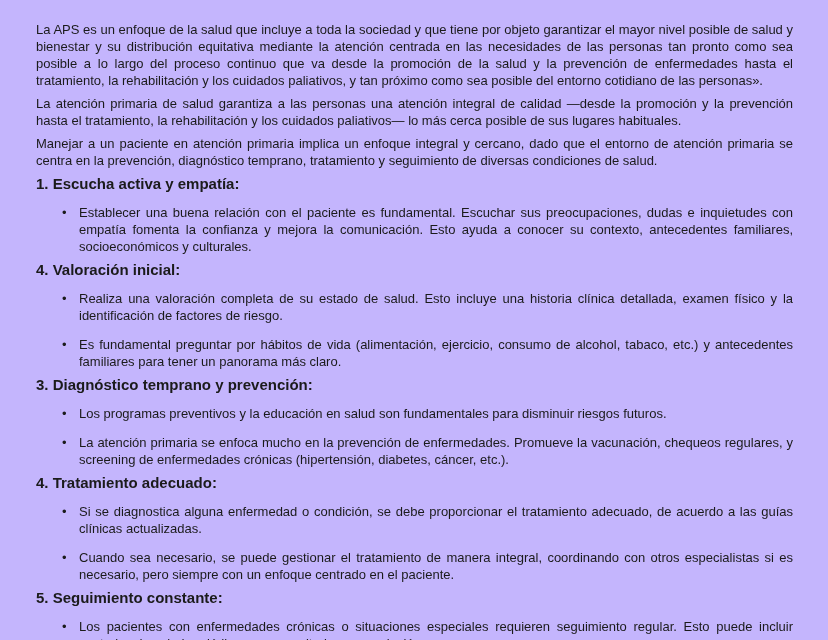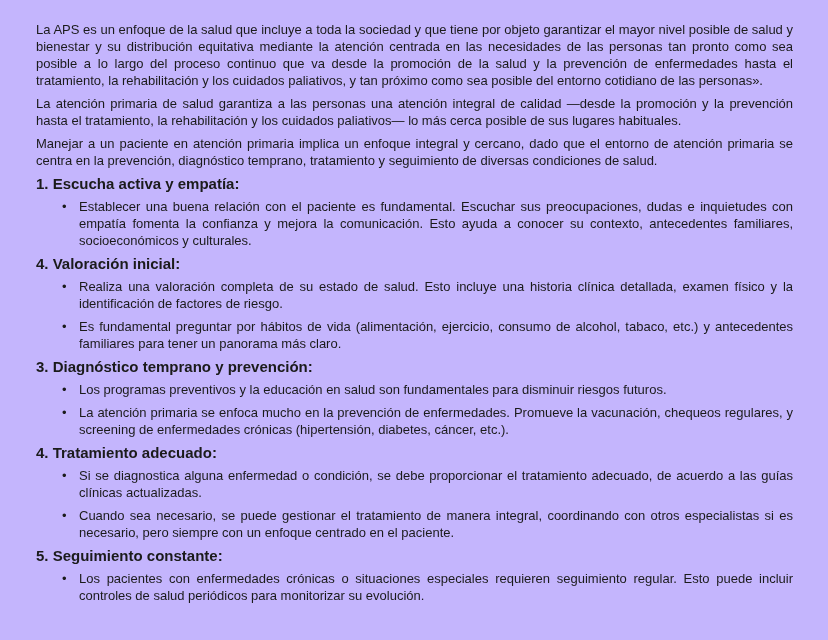--- a/index.html
+++ b/index.html
@@ -34,21 +34,21 @@
     font-weight: bold;
     text-align: left;
   }
   ul.bullets {
     margin: 0;
     padding: 0 0 0 43px;
     list-style: none;
   }
   ul.bullets li {
     position: relative;
-    margin: 6px 0 6px 0;
+    margin: 12px 0 6px 0;
     text-align: justify;
   }
   ul.bullets li::before {
     content: "\2022";
     position: absolute;
     left: -17px;
     top: 0;
   }
 </style>
 </head>

